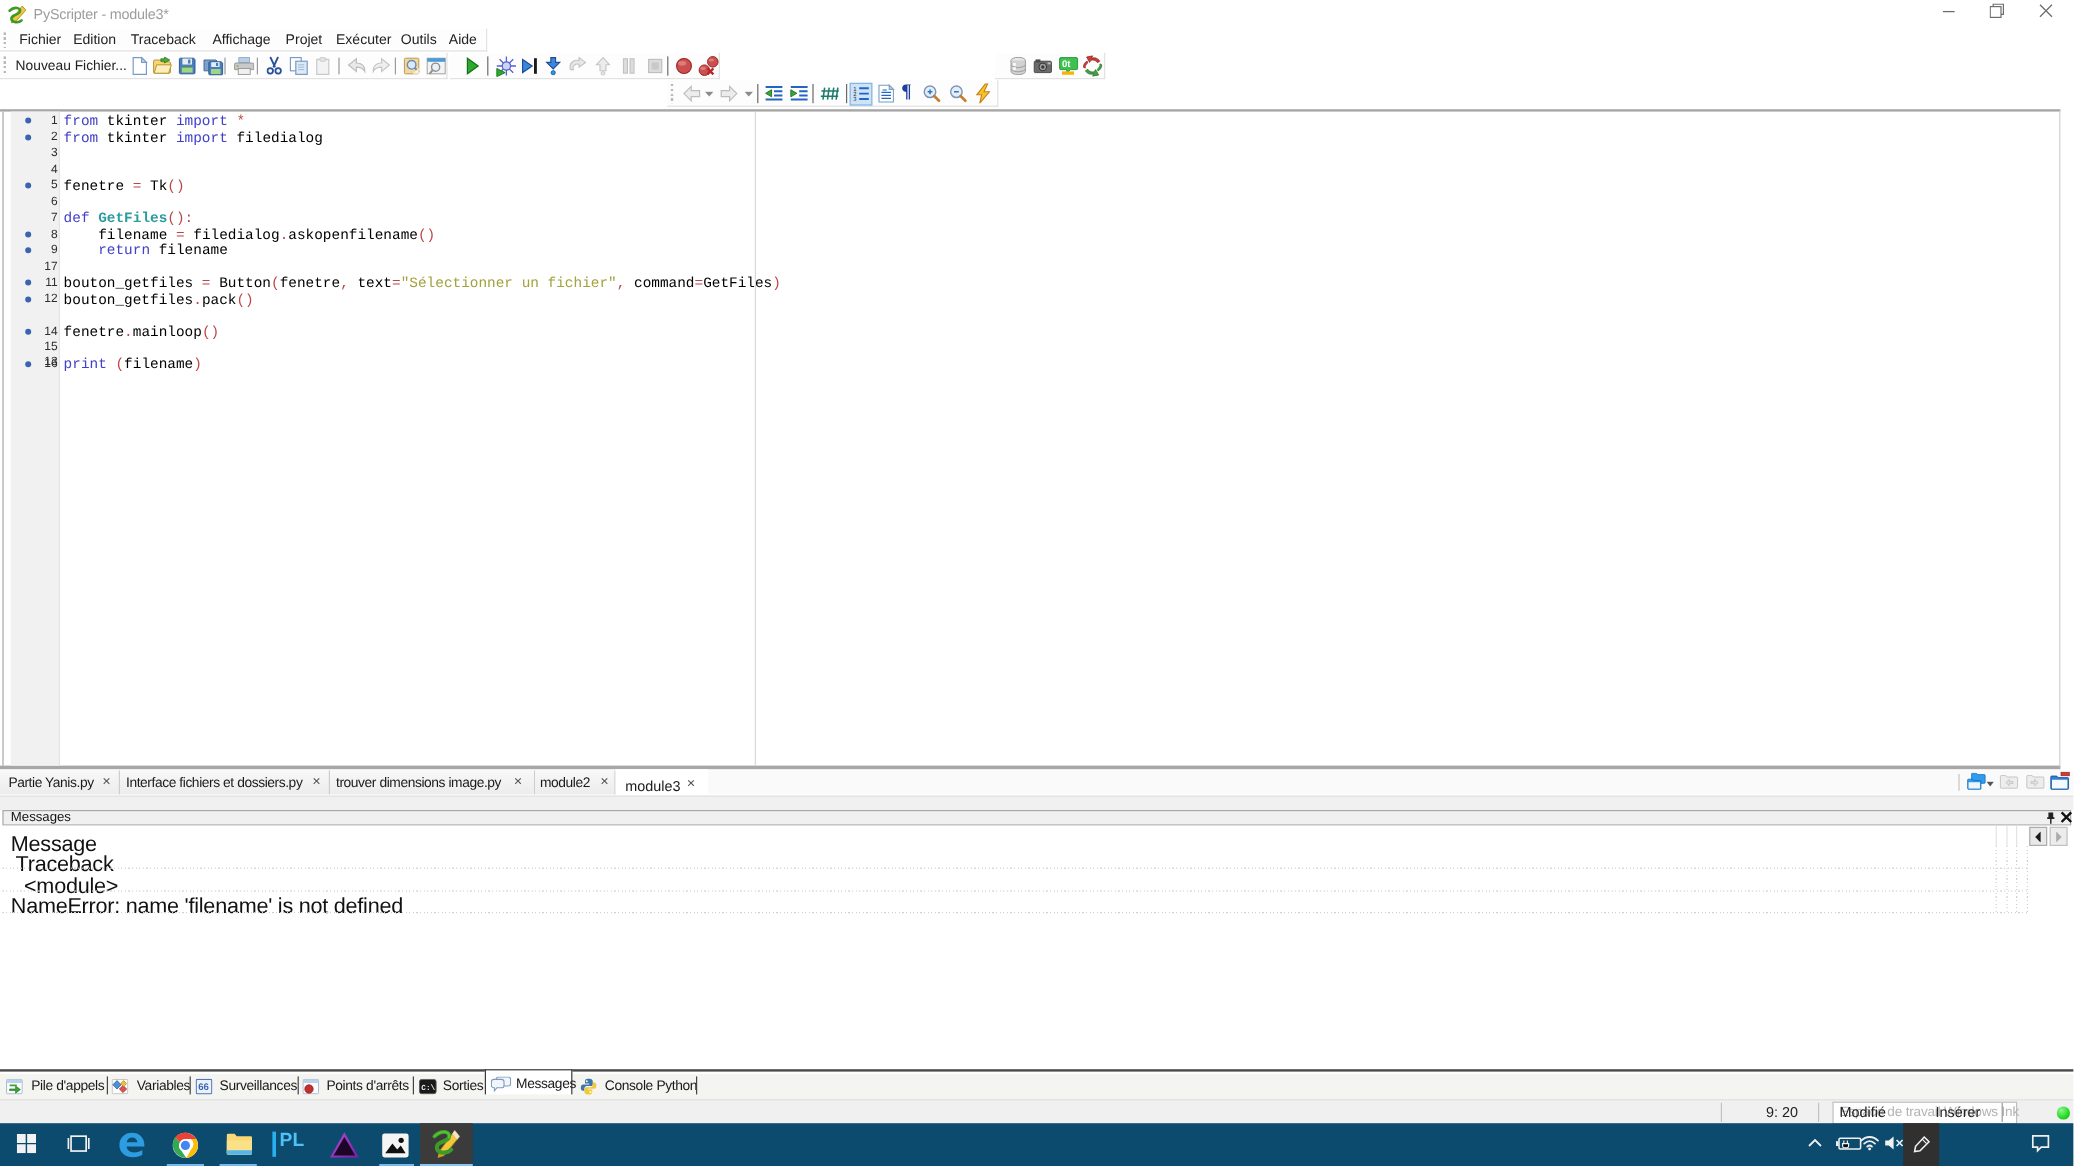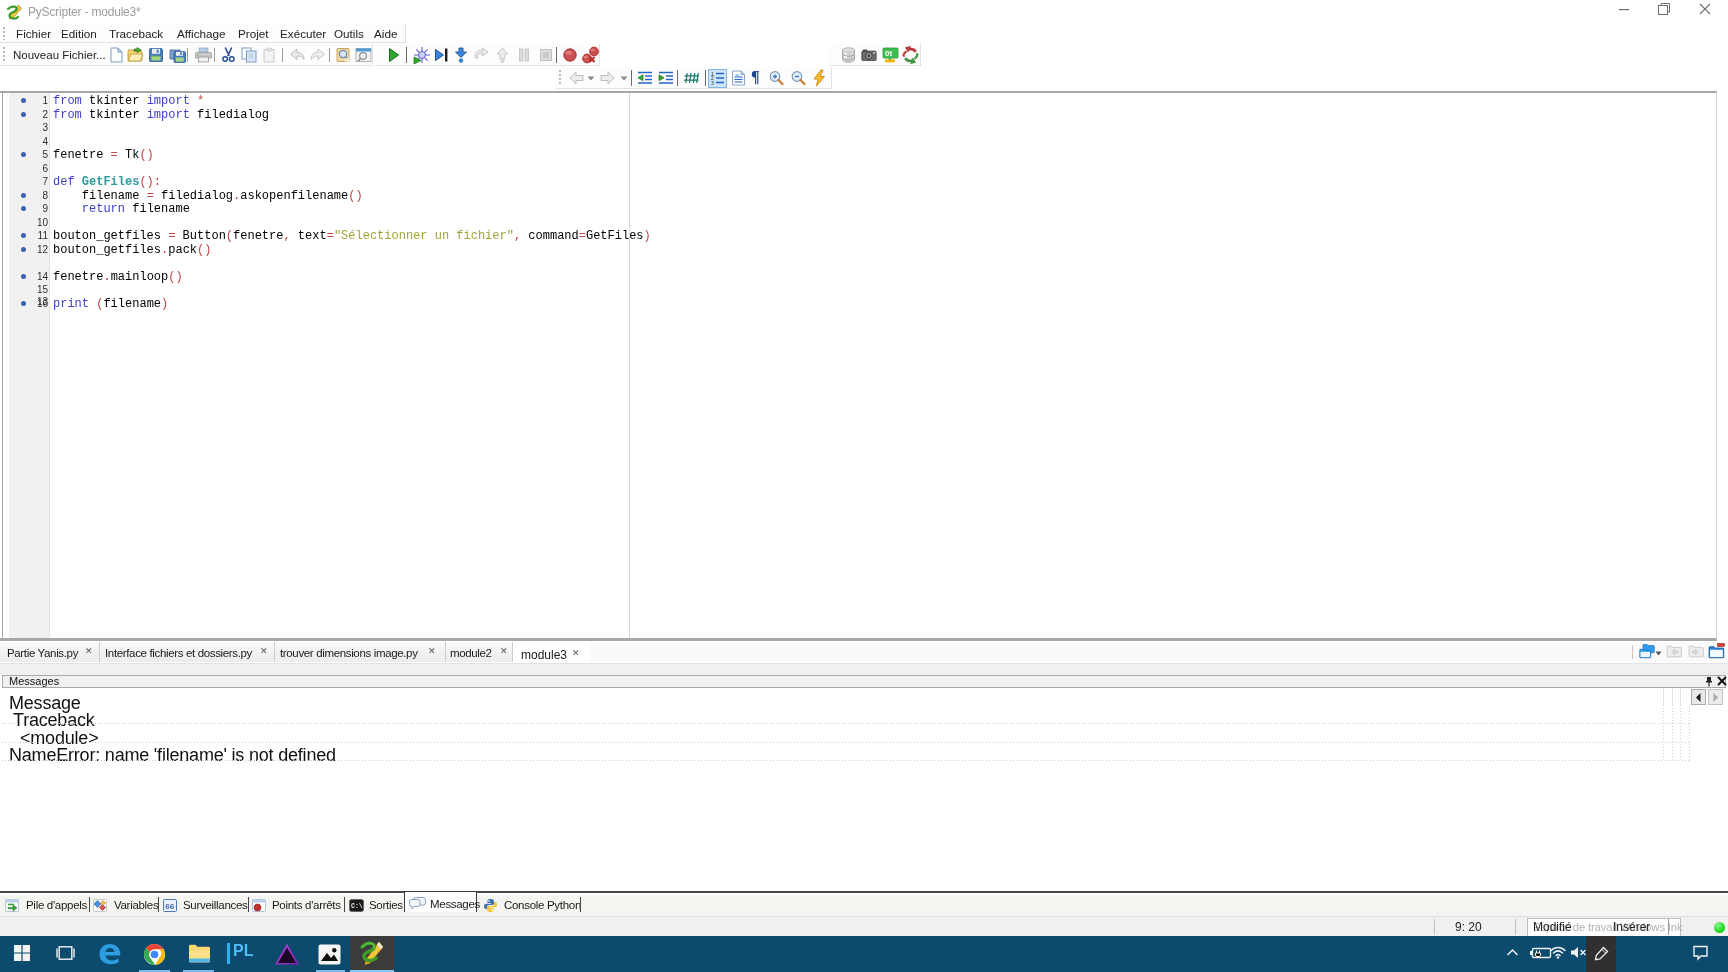--- a/index.html
+++ b/index.html
@@ -305,21 +305,21 @@
     <div id="gutternums">
       <div class="lnum" style="top:2px;">1</div>
       <div class="lnum" style="top:15.5px;">2</div>
       <div class="lnum" style="top:29px;">3</div>
       <div class="lnum" style="top:42.5px;">4</div>
       <div class="lnum" style="top:56px;">5</div>
       <div class="lnum" style="top:69.5px;">6</div>
       <div class="lnum" style="top:83px;">7</div>
       <div class="lnum" style="top:96.5px;">8</div>
       <div class="lnum" style="top:110px;">9</div>
-      <div class="lnum" style="top:123.5px;">10</div>
+      <div class="lnum" style="top:123.5px;">17</div>
       <div class="lnum" style="top:137px;">11</div>
       <div class="lnum" style="top:150.5px;">12</div>
       <div class="lnum" style="top:164px;margin-top:39px;">13</div>
       <div class="lnum" style="top:177.5px;">14</div>
       <div class="lnum" style="top:191px;">15</div>
       <div class="lnum" style="top:204.5px;">16</div>
     </div>
     <div class="dot" style="top:5.2px;"></div>
     <div class="dot" style="top:18.7px;"></div>
     <div class="dot" style="top:59.2px;"></div>
@@ -469,21 +469,21 @@
   <div class="abs" id="msgactivetab">
       <span style="position:absolute;left:25px;top:6px;font-size:11.5px;letter-spacing:-0.3px;color:#1a1a1a;">Messages</span>
   <svg style="position:absolute;left:4px;top:5px;" width="17" height="13" viewBox="0 0 17 13">
         <rect x="4.5" y="0.5" width="12" height="7.5" rx="2" fill="#f2f6fa" stroke="#7d9cbd" stroke-width="0.9"></rect>
         <path d="M0.5 4.5 Q0.5 2.5 2.5 2.5 L9 2.5 Q11 2.5 11 4.5 L11 7.5 Q11 9.5 9 9.5 L5 9.5 L3 12 L3 9.5 Q0.5 9.5 0.5 7.5 Z" fill="#f2f6fa" stroke="#7d9cbd" stroke-width="0.9"></path>
       </svg>
     </div>
 
   <div class="abs" id="status">
     <div class="ssep" style="left:1434px;"></div>
-    <div style="position:absolute;left:1455px;top:3px;width:60px;font-size:12px;color:#222;text-align:left;">9: 20</div>
+    <div style="position:absolute;left:1455px;top:3px;width:60px;font-size:12px;color:#222;text-align:center;">9: 20</div>
     <div class="ssep" style="left:1515px;"></div>
     <div id="tooltip" style="position:absolute;left:1527px;top:1px;width:154px;height:19px;background:rgba(255,255,255,0.9);border:1px solid #bdbdbd;"></div>
     <div style="position:absolute;left:1533px;top:4px;font-size:11.3px;letter-spacing:-0.15px;color:#b3b3b3;white-space:nowrap;">Espace de travail Windows Ink</div>
     <div style="position:absolute;left:1533px;top:3px;font-size:12px;color:#222;">Modifié</div>
     <div style="position:absolute;left:1613px;top:3px;font-size:12px;color:#222;">Insérer</div>
     <div class="ssep" style="left:1668px;background:#9a9a9a;"></div>
     <div style="position:absolute;left:1714px;top:4.5px;width:11px;height:11px;border-radius:50%;background:radial-gradient(circle at 35% 30%,#8cf78c,#22d822 60%,#12b412);"></div>
   </div>
 
   <div class="abs" id="taskbar">

